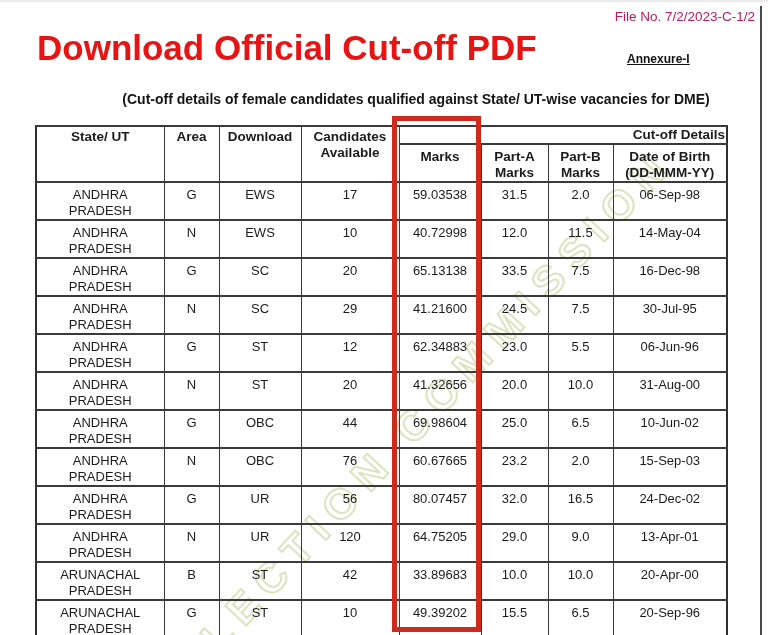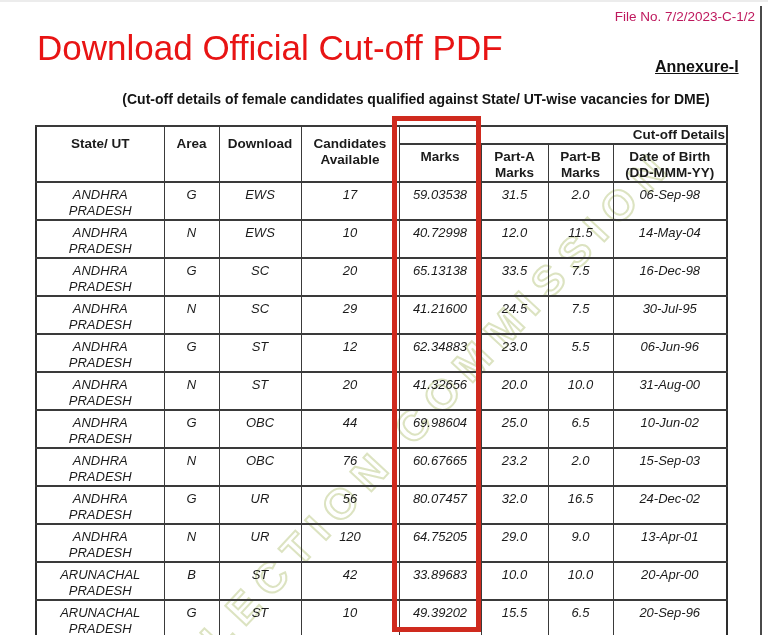--- a/index.html
+++ b/index.html
@@ -9,27 +9,27 @@
     font-family:"Liberation Sans", sans-serif;
     border-top:2px solid #ececec;
     box-sizing:border-box;
   }
   .file-no{
     position:absolute;top:7px;right:13px;
     font-size:13.5px;color:#be185d;z-index:2;
   }
   .title{
     position:absolute;top:26px;left:37px;
-    font-size:35px;font-weight:normal;color:var(--title_red,#e81414);
+    font-size:35px;font-weight:bold;color:var(--title_red,#e81414);
     letter-spacing:0px;z-index:2;white-space:nowrap;cursor:pointer;
   }
   .annexure{
-    position:absolute;top:56px;left:627px;
-    font-size:16px;font-weight:bold;color:#111;
-    text-decoration:underline;z-index:2;white-space:nowrap;margin-left:28px;
+    position:absolute;top:50px;left:627px;
+    font-size:12px;font-weight:bold;color:#111;
+    text-decoration:underline;z-index:2;white-space:nowrap;
   }
   .subtitle{
     position:absolute;top:89px;left:0;width:768px;text-align:center;
     font-size:14px;font-weight:bold;color:#141414;z-index:2;margin-left:32px;
   }
   .watermark{
     position:absolute;left:165px;top:655px;
     transform:rotate(-47deg);transform-origin:0 0;
     font-size:42px;font-weight:bold;letter-spacing:11px;white-space:nowrap;
     color:transparent;
@@ -44,24 +44,24 @@
   table.cutoff th, table.cutoff td{
     border:1px solid var(--border_dark,#3a3a3a);
     border-top-width:2px;
     text-align:center;vertical-align:top;
     padding:4px 1px 0 1px;margin:0;
     color:#1b1b1b;overflow:hidden;
   }
   table.cutoff{border:2px solid #2e2e2e;}
   table.cutoff th{font-size:13.5px;font-weight:bold;line-height:16px;}
   table.cutoff td{font-size:13px;line-height:16px;}
-  tr.hrow1 th{height:14px;padding-top:9px;}
+  tr.hrow1 th{height:14px;padding-top:2px;}
   tr.hrow1 th.group{vertical-align:middle;padding-top:0;text-align:right;}
   tr.hrow2 th{height:29px;margin-top:45px;}
-  tbody tr{height:36px;font-style:italic;}
+  tbody tr{height:36px;}
   .prelines{white-space:pre-line;}
   .red-box{
     position:absolute;left:392px;top:114px;width:89px;height:516px;
     border:5px solid var(--highlight_red,#cf2a1e);
     box-sizing:border-box;z-index:3;pointer-events:none;background:transparent;
   }
   .page-edge{
     position:absolute;left:760px;top:4px;height:631px;width:0;
     border-left:2px solid #4a4a4a;z-index:1;
   }

